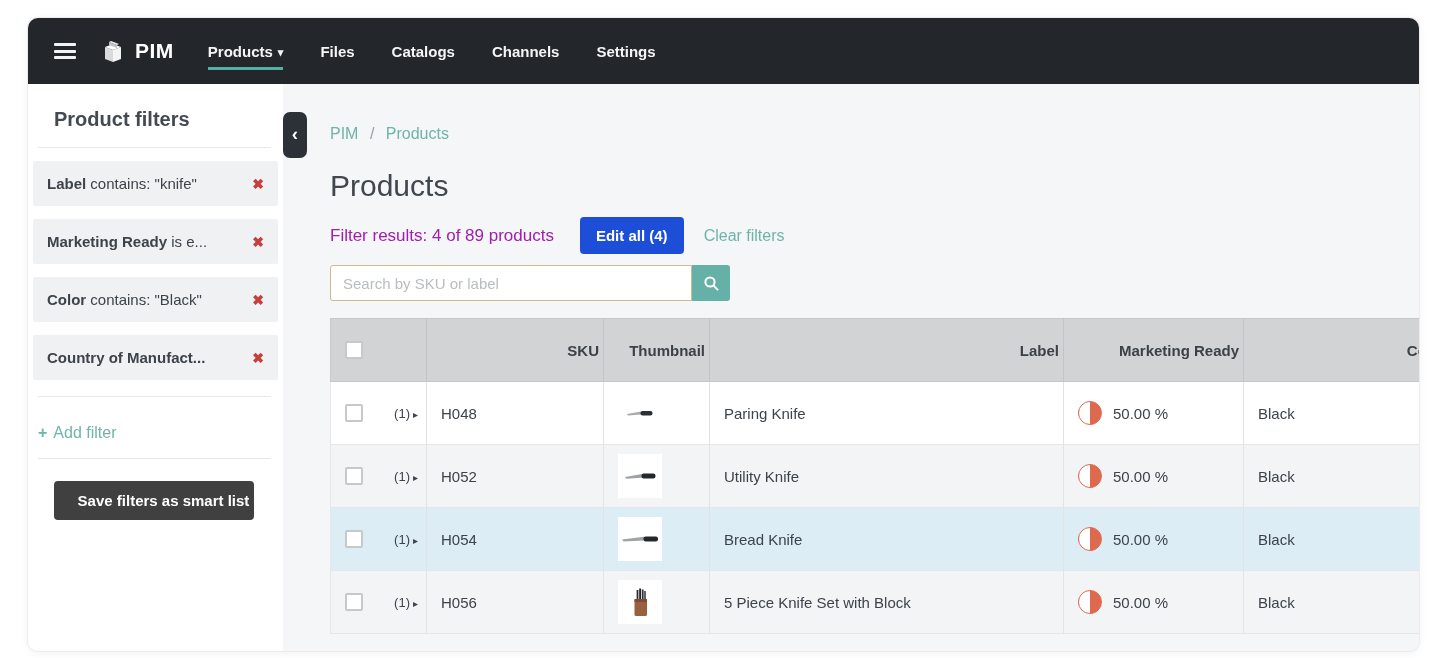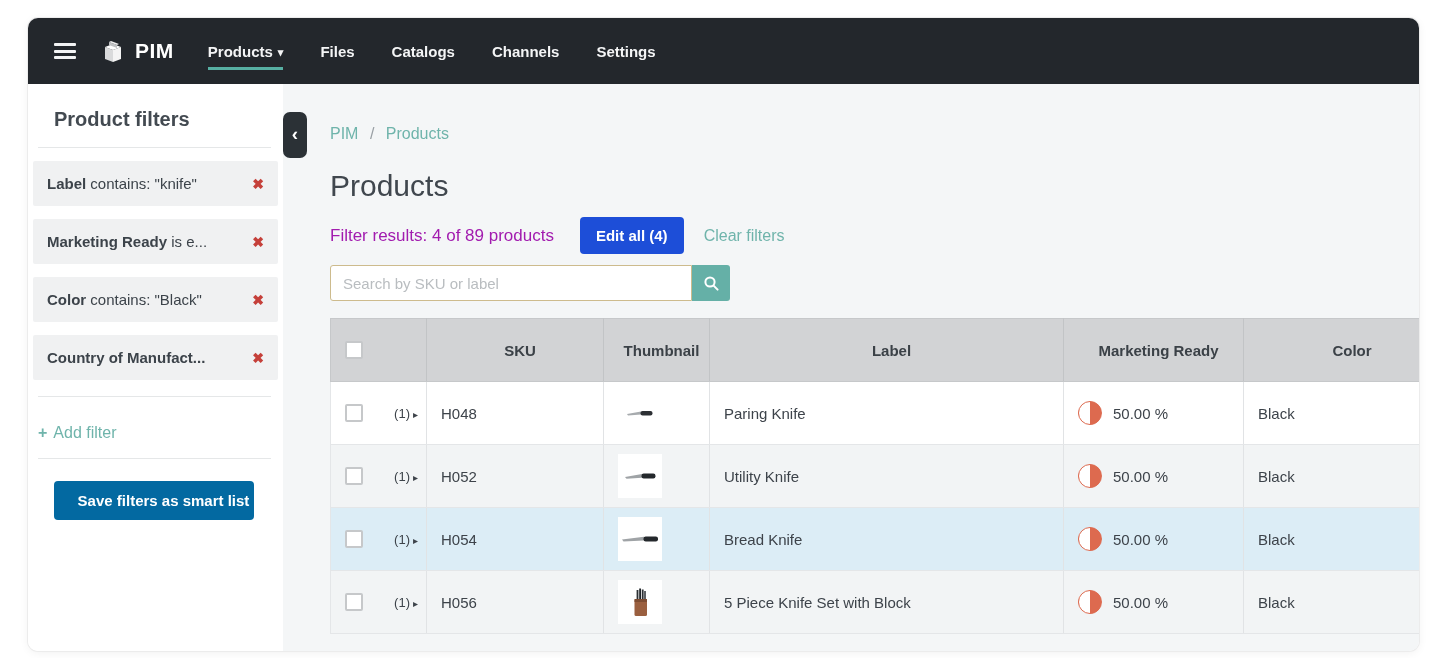--- a/index.html
+++ b/index.html
@@ -45,21 +45,21 @@
     padding:0 14px; font-size:15px; color:#3c434a; border-radius:2px;
   }
   .filter-chip:first-of-type { margin-top:18px; }
   .chip-attr { font-weight:700; white-space:pre; }
   .chip-cond { white-space:pre; }
   .chip-remove { margin-left:auto; color:#c5403a; font-weight:700; font-size:14px; cursor:pointer; }
   .add-filter-row { margin:27px 0 0 10px; font-size:16px; color:#6fb4ab; cursor:pointer; }
   .add-filter-row .plus { font-weight:700; margin-right:6px; }
   .save-btn {
     display:block; margin:22px 0 0 26px; width:200px; height:39px; border:none; border-radius:4px;
-    background:#0369a1; color:#ffffff; font-size:15px; font-weight:700; cursor:pointer;
+    background:#404040; color:#ffffff; font-size:15px; font-weight:700; cursor:pointer;
     font-family:"Liberation Sans", sans-serif;
     padding-left:19px;
   }
 
   
   .main { flex:1; background:#f4f6f7; position:relative; padding:41px 0 0 47px; overflow:hidden; }
   .collapse-handle {
     position:absolute; left:0; top:28px; width:24px; height:46px; background:#2b3136;
     border-radius:7px; color:#ffffff; display:flex; align-items:center; justify-content:center;
     font-size:19px; font-weight:700; cursor:pointer; padding-bottom:2px;
@@ -80,21 +80,21 @@
   .search-input {
     width:362px; height:36px; border:1px solid #cdbb8d; border-radius:3px 0 0 3px; background:#ffffff;
     padding:0 12px; font-size:15px; color:#3c434a; outline:none; font-family:"Liberation Sans", sans-serif;
   }
   .search-input::placeholder { color:#b9bdc0; }
   .search-btn { width:38px; height:36px; border:none; border-radius:0 3px 3px 0; background:#65b0a7; cursor:pointer; display:flex; align-items:center; justify-content:center; }
 
   
   .grid { margin-top:17px; border-collapse:collapse; table-layout:fixed; width:1120px; background:#ffffff; }
   .grid th {
-    background:#d2d3d5; height:63px; text-align:center; font-size:15px; font-weight:700; color:#3b4147;
+    background:#d2d3d5; height:63px; text-align:right; font-size:15px; font-weight:700; color:#3b4147;
     padding:0 4px 0 14px; border-right:1px solid #c2c4c6; border-bottom:1px solid #c6c8ca; border-top:1px solid #c6c8ca;
   }
   .grid th:first-child { border-left:1px solid #c6c8ca; }
   .grid td {
     height:63px; font-size:15px; color:#3d434a; padding:0 0 0 14px;
     border-right:1px solid #e1e3e5; border-bottom:1px solid #e4e6e8; background:#ffffff;
   }
   .grid td:first-child { border-left:1px solid #e4e6e8; }
   .grid tr.alt td { background:#f2f4f5; }
   .grid tr.highlighted td { background:#dcedf6; }

